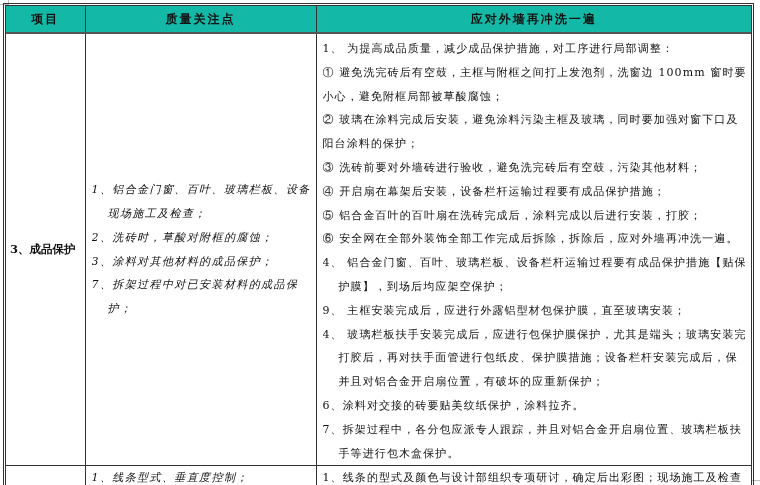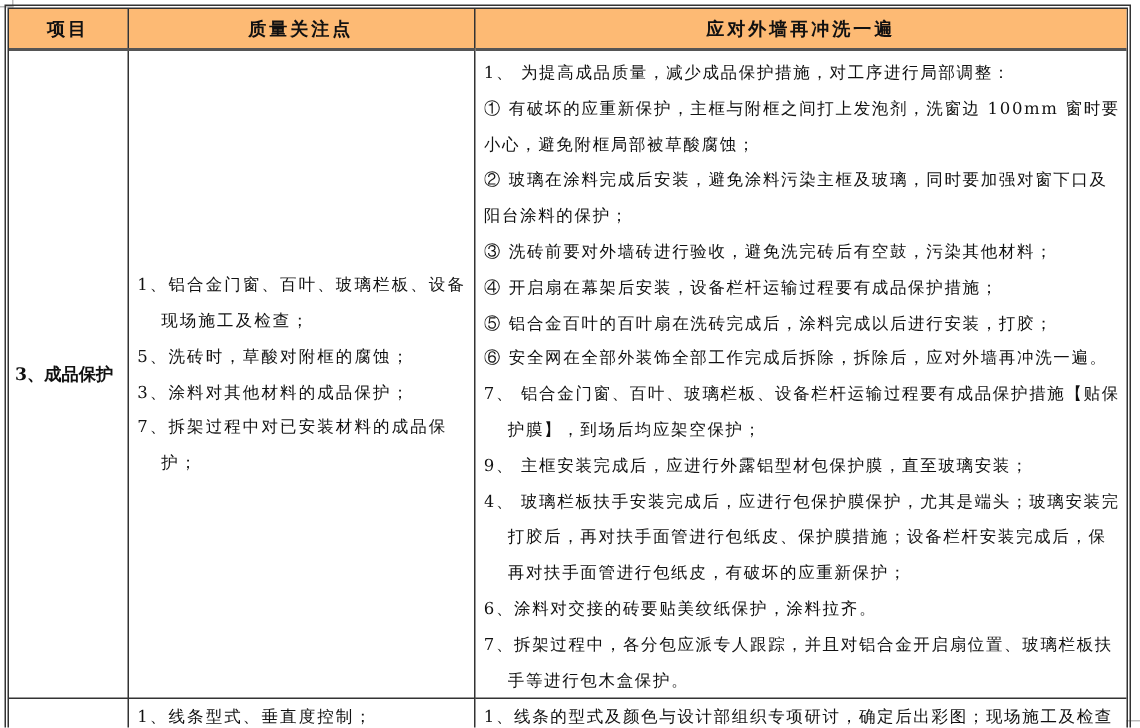--- a/index.html
+++ b/index.html
@@ -20,21 +20,21 @@
     position: absolute; left: 3px; top: 3px; width: 751px;
     border: 3px double #333; box-sizing: border-box;
   }
   table {
     border-collapse: collapse; width: 100%; table-layout: fixed;
   }
   col.c1 { width: 79px; }
   col.c2 { width: 231px; }
   col.c3 { width: auto; }
   th {
-    background: #fdba74; height: 26px; font-size: 12px; font-weight: bold;
+    background: #14b8a6; height: 26px; font-size: 12px; font-weight: bold;
     letter-spacing: 2px; text-align: center; vertical-align: middle;
     border-right: 1px solid #333; border-bottom: 2px solid #555;
     padding: 0;
   }
   th:last-child { border-right: none; }
   td {
     border-right: 1px solid #333; border-bottom: 1px solid #333;
     vertical-align: middle; padding: 0 6px; font-size: 11px;
   }
   td:last-child { border-right: none; margin-left: 24px; }
@@ -42,21 +42,21 @@
   td.item {
     font-weight: bold; font-size: 11.5px; text-align: left; padding: 0 4px;
     line-height: 25px;
     margin-top: 45px;
   }
   .line {
     line-height: 23.8px; white-space: nowrap; overflow: hidden;
     letter-spacing: 1.1px;
   }
   .line.indent { padding-left: 16px; }
-  .focus .line { letter-spacing: 1.4px; }
+  .focus .line { letter-spacing: 1.4px; font-style: italic; }
   .focus .line.indent { padding-left: 16px; }
   td.measures { padding: 3px 6px 0 6px; vertical-align: top; }
   td.focus { vertical-align: middle; }
   .row2 td.measures { padding-top: 2px; }
   .row2 td.focus { vertical-align: top; padding-top: 2px; }
 </style>
 </head>
 <body>
 
 <div class="page-corner"></div>
@@ -77,41 +77,41 @@
       </tr>
     </thead>
     <tbody>
       <tr class="row1" style="height:367px;">
         <td class="item">
           <span>3、成品保护</span>
         </td>
         <td class="focus">
           <div class="line">1、铝合金门窗、百叶、玻璃栏板、设备</div>
           <div class="line indent">现场施工及检查；</div>
-          <div class="line">5、洗砖时，草酸对附框的腐蚀；</div>
+          <div class="line">2、洗砖时，草酸对附框的腐蚀；</div>
           <div class="line">3、涂料对其他材料的成品保护；</div>
           <div class="line">7、拆架过程中对已安装材料的成品保</div>
           <div class="line indent">护；</div>
         </td>
         <td class="measures">
           <div class="line">1、 为提高成品质量，减少成品保护措施，对工序进行局部调整：</div>
-          <div class="line">① 有破坏的应重新保护，主框与附框之间打上发泡剂，洗窗边 100mm 窗时要</div>
+          <div class="line">① 避免洗完砖后有空鼓，主框与附框之间打上发泡剂，洗窗边 100mm 窗时要</div>
           <div class="line">小心，避免附框局部被草酸腐蚀；</div>
           <div class="line">② 玻璃在涂料完成后安装，避免涂料污染主框及玻璃，同时要加强对窗下口及</div>
           <div class="line">阳台涂料的保护；</div>
           <div class="line">③ 洗砖前要对外墙砖进行验收，避免洗完砖后有空鼓，污染其他材料；</div>
           <div class="line">④ 开启扇在幕架后安装，设备栏杆运输过程要有成品保护措施；</div>
           <div class="line">⑤ 铝合金百叶的百叶扇在洗砖完成后，涂料完成以后进行安装，打胶；</div>
           <div class="line">⑥ 安全网在全部外装饰全部工作完成后拆除，拆除后，应对外墙再冲洗一遍。</div>
-          <div class="line">7、 铝合金门窗、百叶、玻璃栏板、设备栏杆运输过程要有成品保护措施【贴保</div>
+          <div class="line">4、 铝合金门窗、百叶、玻璃栏板、设备栏杆运输过程要有成品保护措施【贴保</div>
           <div class="line indent">护膜】，到场后均应架空保护；</div>
           <div class="line">9、 主框安装完成后，应进行外露铝型材包保护膜，直至玻璃安装；</div>
           <div class="line">4、 玻璃栏板扶手安装完成后，应进行包保护膜保护，尤其是端头；玻璃安装完</div>
           <div class="line indent">打胶后，再对扶手面管进行包纸皮、保护膜措施；设备栏杆安装完成后，保</div>
-          <div class="line indent">再对扶手面管进行包纸皮，有破坏的应重新保护；</div>
+          <div class="line indent">并且对铝合金开启扇位置，有破坏的应重新保护；</div>
           <div class="line">6、涂料对交接的砖要贴美纹纸保护，涂料拉齐。</div>
           <div class="line">7、拆架过程中，各分包应派专人跟踪，并且对铝合金开启扇位置、玻璃栏板扶</div>
           <div class="line indent">手等进行包木盒保护。</div>
         </td>
       </tr>
       <tr class="row2" style="height:85px;">
         <td class="item">
           <div>4、二次结构</div>
 
         </td>

